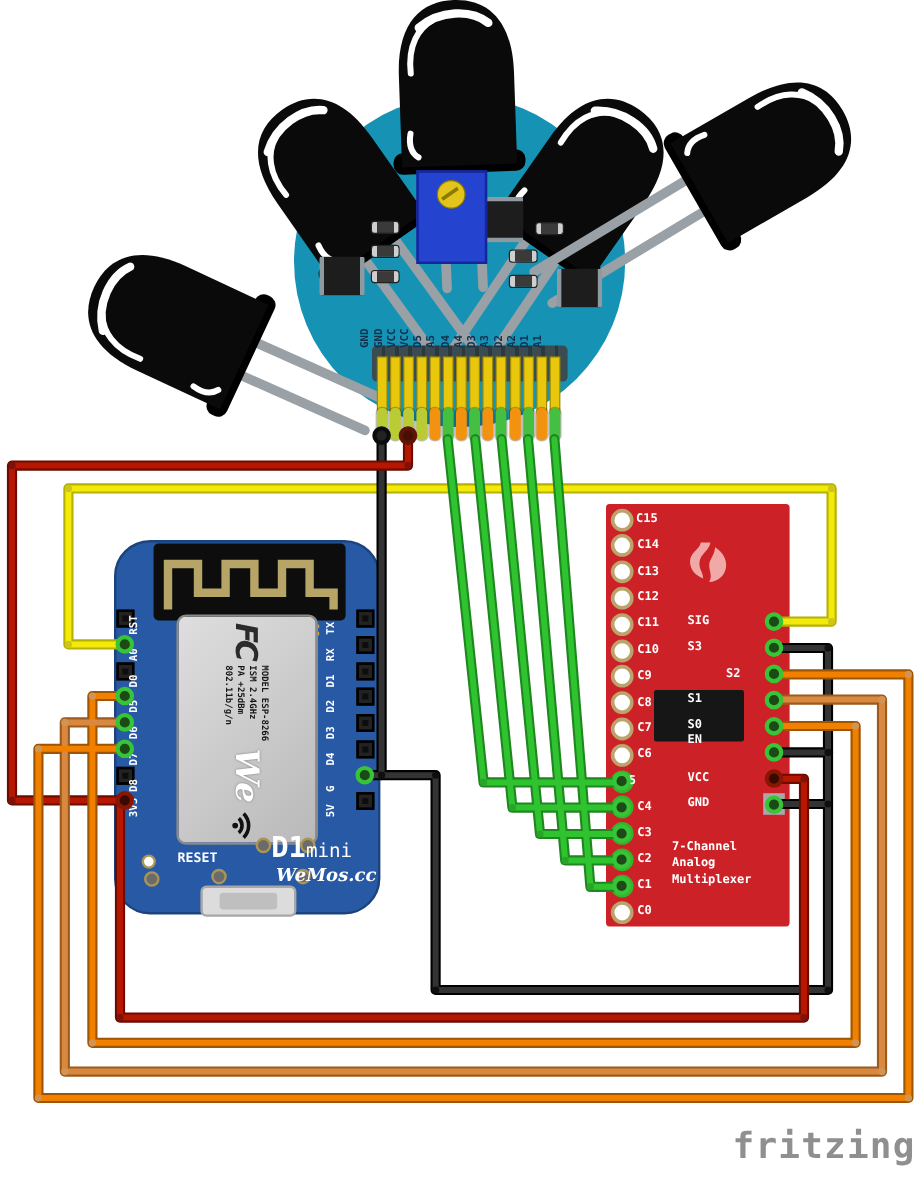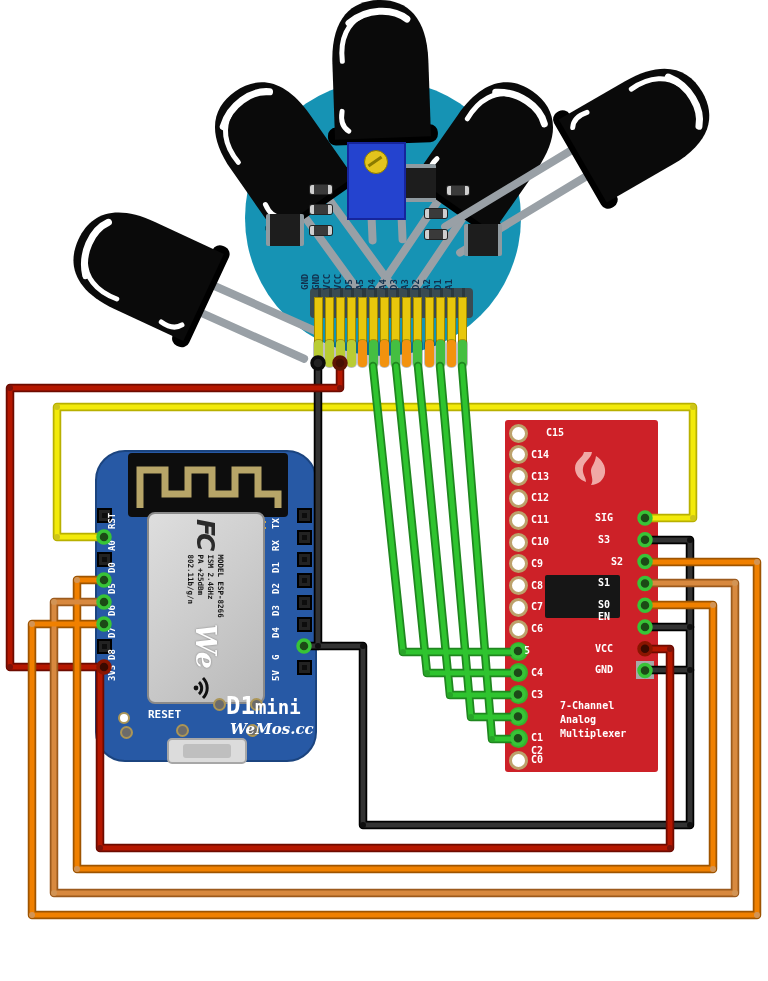--- a/index.html
+++ b/index.html
@@ -2,21 +2,21 @@
 <html><head>
 <meta charset="utf-8">
 <style>
   html,body{margin:0;padding:0;background:#fff}
   .stage{position:relative;width:768px;height:981px;background:#ffffff;overflow:hidden;font-family:"DejaVu Sans",sans-serif}
   .abs{position:absolute}
   .vt{position:absolute;height:12px;line-height:12px;white-space:nowrap;transform-origin:0 100%;transform:rotate(-90deg);font:bold 9px "DejaVu Sans Mono",monospace}
   .sensor-lab{color:#12314e}
   .wm-lab{color:#ffffff}
   .mux-lab{position:absolute;font:bold 10px "DejaVu Sans Mono",monospace;color:#ffffff;height:12px;line-height:12px}
-  .mux-lab-r{width:62px;text-align:center}
+  .mux-lab-r{width:62px;text-align:left}
   .layer{position:absolute;left:0;top:0}
   
   .sensor-board{left:245px;top:80px;width:276px;height:276px;border-radius:50%;
     background:radial-gradient(circle at 50% 45%, #1693b4 0 76%, #0d7f9e 100%)}
   .resistor{position:absolute;height:9px;width:22px;border-radius:2px;
     background:linear-gradient(90deg,#cfcfcf 0 4px,#3a3a3a 4px calc(100% - 4px),#cfcfcf calc(100% - 4px));box-shadow:0 0 0 1px #222}
   .ic{position:absolute;background:#1d1d1d;border-left:4px solid #8f9aa0;border-right:4px solid #8f9aa0;border-radius:2px}
   .ic-h{border-left:none;border-right:none;border-top:4px solid #8f9aa0;border-bottom:4px solid #8f9aa0}
   .trimpot{position:absolute;left:347px;top:142px;width:55px;height:74px;background:#2443cf;border:2px solid #16259c}
   .screw{position:absolute;left:364px;top:150px;width:22px;height:22px;border-radius:50%;background:#e3c41d;border:1px solid #8a7a00}
@@ -34,21 +34,21 @@
     background:linear-gradient(135deg,#dedede,#b9b9b9);border:2px solid #8a8a8a;box-sizing:border-box}
   .shield-rot{left:113px;top:552px;width:186px;height:112px;transform:rotate(90deg);display:flex;align-items:center;gap:6px;padding-left:4px;box-sizing:border-box}
   .fcc{font:bold italic 25px "DejaVu Sans",sans-serif;color:#2b2b2b;letter-spacing:-3px}
   .mlines{display:flex;flex-direction:column;gap:1px;font:bold 7.5px "DejaVu Sans Mono",monospace;color:#161616}
   .wemos-script{font:bold italic 27px "DejaVu Serif",serif;color:#ffffff;text-shadow:0 0 2px #777}
   .padsq{position:absolute;width:15px;height:15px;background:#0d0d0d;border:2px solid #000;box-sizing:border-box;box-shadow:inset 0 0 0 3px #222}
   .reset-dot{left:118px;top:712px;width:8px;height:8px;border-radius:50%;background:#fff;border:2px solid #ab9556}
   .reset-lab{left:148px;top:708px;font:bold 11px "DejaVu Sans Mono",monospace;color:#fff}
   .brass{position:absolute;width:9px;height:9px;border-radius:50%;background:#6b6b6b;border:2px solid #ab9556}
   .d1{left:226px;top:692px;color:#fff;font:bold 24px "DejaVu Sans Mono",monospace}
-  .d1 small{font-size:19px;font-weight:bold}
+  .d1 small{font-size:16px;font-weight:normal}
   .wemoscc{left:230px;top:720px;color:#fff;font:bold italic 15px "DejaVu Serif",serif}
   .usb{left:167px;top:738px;width:80px;height:26px;background:#dcdcdc;border:2px solid #a7a7a7;border-radius:5px;box-sizing:border-box}
   .usb:after{content:"";position:absolute;left:14px;top:4px;width:48px;height:14px;background:#bfbfbf;border-radius:3px}
   
   .mux-board{left:505px;top:420px;width:153px;height:352px;background:#cd2128;border-radius:3px}
   .mux-ic{left:545px;top:575px;width:75px;height:43px;background:#161616;border-radius:2px}
   .hole{position:absolute;width:13px;height:13px;border-radius:50%;box-sizing:content-box}
   .gndpad{left:636px;top:661px;width:18px;height:18px;background:#a8a8a8}
   .mux-title{position:absolute;font:bold 10px "DejaVu Sans Mono",monospace;color:#fff;height:12px;line-height:12px}
   .fritzing{left:595px;top:938px;width:168px;text-align:right;font:bold 30px "DejaVu Sans Mono",monospace;letter-spacing:1px}
@@ -238,40 +238,40 @@
       <div class="hole" style="left: 511.5px; top: 600.9px; border: 3px solid rgb(188, 162, 107); background: rgb(255, 255, 255); margin-left: -3px; margin-top: -3px;"></div>
       <div class="hole" style="left: 511.5px; top: 622.7px; border: 3px solid rgb(188, 162, 107); background: rgb(255, 255, 255); margin-left: -3px; margin-top: -3px;"></div>
       <div class="hole" style="left: 511.5px; top: 644.5px; border: 3px solid rgb(53, 179, 44); background: rgb(29, 74, 24); margin-left: -3px; margin-top: -3px;"></div>
       <div class="hole" style="left: 511.5px; top: 666.3px; border: 3px solid rgb(53, 179, 44); background: rgb(29, 74, 24); margin-left: -3px; margin-top: -3px;"></div>
       <div class="hole" style="left: 511.5px; top: 688.1px; border: 3px solid rgb(53, 179, 44); background: rgb(29, 74, 24); margin-left: -3px; margin-top: -3px;"></div>
       <div class="hole" style="left: 511.5px; top: 709.9px; border: 3px solid rgb(53, 179, 44); background: rgb(29, 74, 24); margin-left: -3px; margin-top: -3px;"></div>
       <div class="hole" style="left: 511.5px; top: 731.7px; border: 3px solid rgb(53, 179, 44); background: rgb(29, 74, 24); margin-left: -3px; margin-top: -3px;"></div>
       <div class="hole" style="left: 511.5px; top: 753.5px; border: 3px solid rgb(188, 162, 107); background: rgb(255, 255, 255); margin-left: -3px; margin-top: -3px;"></div>
     </div>
 
-  <div class="mux-lab" style="left:546px;top:427px">C15</div>
+  <div class="mux-lab" style="left:530px;top:427px">C15</div>
   <div class="mux-lab" style="left:531px;top:449px">C14</div>
   <div class="mux-lab" style="left:531px;top:471px">C13</div>
   <div class="mux-lab" style="left:531px;top:492px">C12</div>
   <div class="mux-lab" style="left:531px;top:514px">C11</div>
   <div class="mux-lab" style="left:531px;top:536px">C10</div>
   <div class="mux-lab" style="left:531px;top:558px">C9</div>
   <div class="mux-lab" style="left:531px;top:580px">C8</div>
   <div class="mux-lab" style="left:531px;top:601px">C7</div>
   <div class="mux-lab" style="left:531px;top:623px">C6</div>
   <div class="mux-lab" style="left:518px;top:645px">C5</div>
   <div class="mux-lab" style="left:531px;top:667px">C4</div>
   <div class="mux-lab" style="left:531px;top:689px">C3</div>
-  <div class="mux-lab" style="left:531px;top:745px">C2</div>
+  <div class="mux-lab" style="left:531px;top:710px">C2</div>
   <div class="mux-lab" style="left:531px;top:732px">C1</div>
   <div class="mux-lab" style="left:531px;top:754px">C0</div>
 
   <div class="mux-lab mux-lab-r" style="left:573px;top:512px">SIG</div>
   <div class="mux-lab mux-lab-r" style="left:573px;top:534px">S3</div>
-  <div class="mux-lab mux-lab-r" style="left:586px;top:556px">S2</div>
+  <div class="mux-lab mux-lab-r" style="left:605px;top:556px">S2</div>
   <div class="mux-lab mux-lab-r" style="left:573px;top:577px">S1</div>
   <div class="mux-lab mux-lab-r" style="left:573px;top:599px">S0</div>
   <div class="mux-lab mux-lab-r" style="left:573px;top:611px">EN</div>
   <div class="mux-lab mux-lab-r" style="left:573px;top:643px">VCC</div>
   <div class="mux-lab mux-lab-r" style="left:573px;top:664px">GND</div>
 
   <div class="mux-title" style="left:560px;top:700px">7-Channel</div>
   <div class="mux-title" style="left:560px;top:714px">Analog</div>
   <div class="mux-title" style="left:560px;top:728px">Multiplexer</div>
 
@@ -367,13 +367,14 @@
         <circle cx="518" cy="651" r="6" stroke="#38c437" stroke-width="3.5" fill="#1d4a18"></circle>
         <circle cx="518" cy="672.8" r="6" stroke="#38c437" stroke-width="3.5" fill="#1d4a18"></circle>
         <circle cx="518" cy="694.6" r="6" stroke="#38c437" stroke-width="3.5" fill="#1d4a18"></circle>
         <circle cx="518" cy="716.4000000000001" r="6" stroke="#38c437" stroke-width="3.5" fill="#1d4a18"></circle>
         <circle cx="518" cy="738.2" r="6" stroke="#38c437" stroke-width="3.5" fill="#1d4a18"></circle>
         <circle cx="318" cy="363" r="6" stroke="#0c0c0c" stroke-width="3.5" fill="#222"></circle>
         <circle cx="340" cy="363" r="6" stroke="#5e1505" stroke-width="3.5" fill="#471004"></circle>
       </g>
   </svg>
 
+  <div class="abs fritzing" style="color: rgb(143, 143, 143);">fritzing</div>
 </div>
 
 </body></html>

